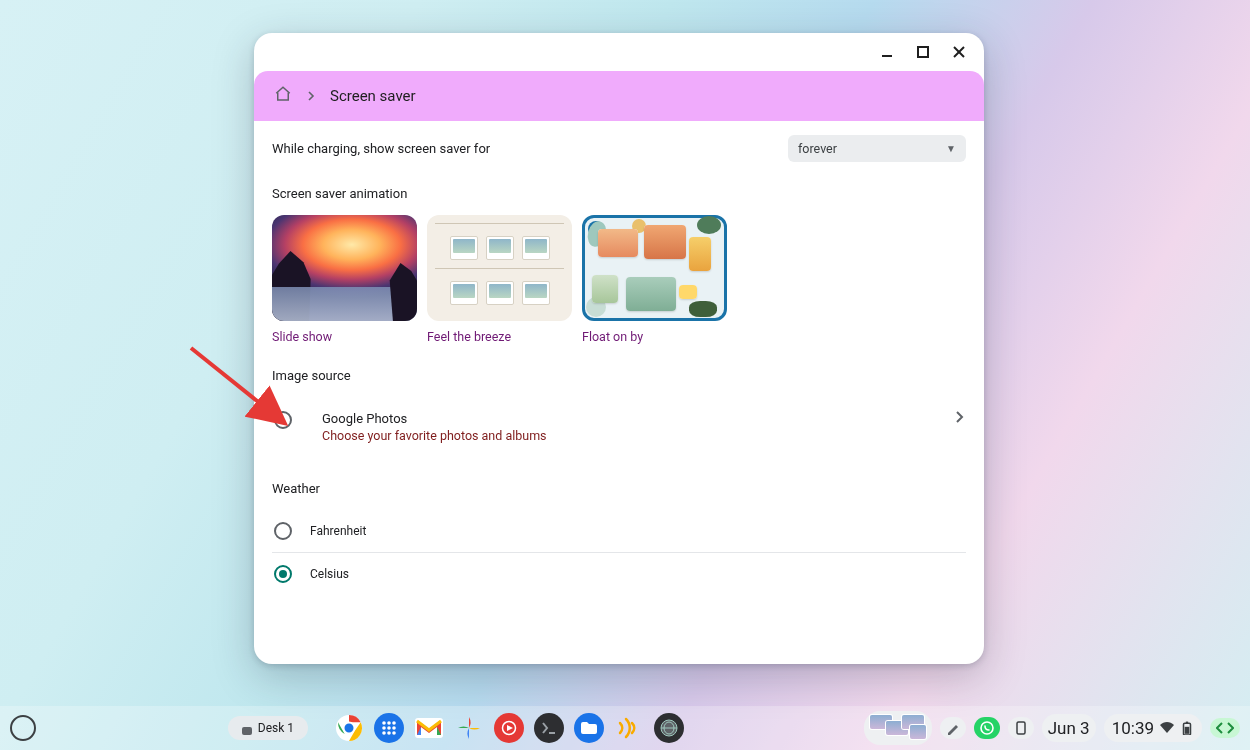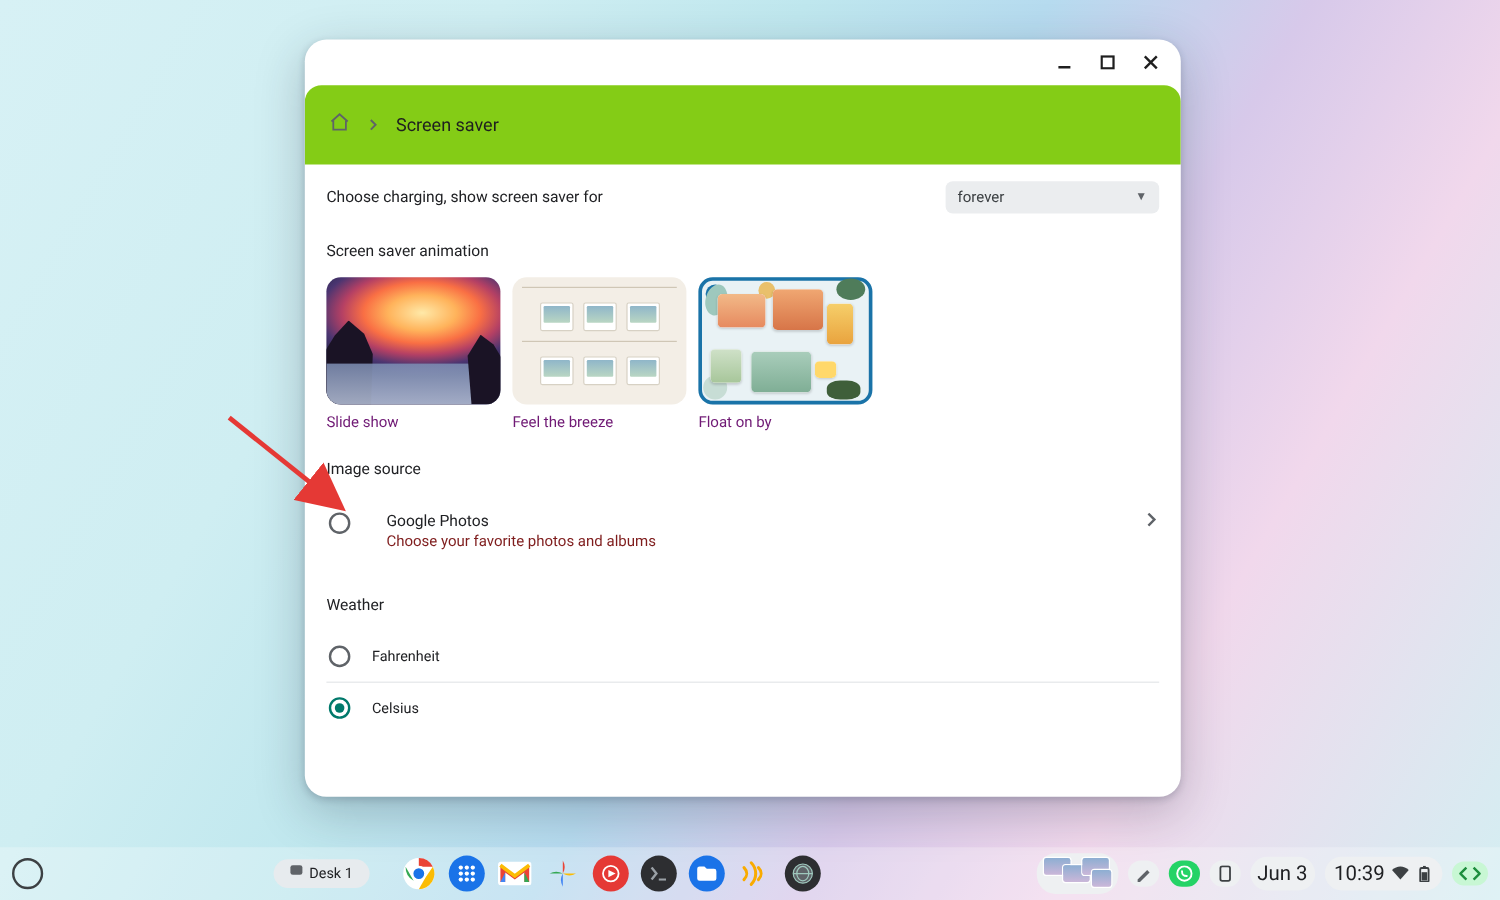--- a/index.html
+++ b/index.html
@@ -15,21 +15,21 @@
     background:#fff; border-radius:18px;
     box-shadow:0 12px 40px rgba(30,40,60,.25), 0 2px 6px rgba(30,40,60,.18);
     overflow:hidden; display:flex; flex-direction:column;
   }
   .titlebar {
     height:38px; display:flex; justify-content:flex-end; align-items:center;
     gap:18px; padding-right:16px;
   }
   .titlebar .ctrl { width:18px; height:18px; color:#1f1f1f; cursor:pointer; display:flex; align-items:center; justify-content:center; }
   .header {
-    background:#84cc16; height:66px; display:flex; align-items:center; padding:0 20px;
+    background:#f0abfc; height:50px; display:flex; align-items:center; padding:0 20px;
     gap:14px; font-size:15px; color:#1f1f1f; border-radius: 14px 14px 0 0;
   }
   .header .homeicon, .header .chevsml { color:#5f6368; }
   .content { flex:1; overflow:auto; padding:14px 18px 20px 18px; color:#202124; }
   .row1 { display:flex; justify-content:space-between; align-items:center; font-size:13px; }
   .select {
     background:#ebedef; border-radius:6px; padding:6px 10px; min-width:178px;
     font-size:12.5px; color:#3c4043; display:flex; justify-content:space-between; align-items:center;
     cursor:pointer;
   }
@@ -115,21 +115,21 @@
     display:flex; align-items:center; padding:0 10px; gap:8px;
     background:rgba(255,255,255,.25);
   }
   .launcher {
     width:26px; height:26px; border:2px solid #3c4043; border-radius:50%;
     margin-right:12px; cursor:pointer;
   }
   .spacer { flex:1; }
   .deskpill {
     background:#e7ebee; color:#202124; font-size:12px; padding:5px 14px; border-radius:16px;
-    display:flex; align-items:flex-start; margin-right:18px; cursor:pointer;
+    display:flex; align-items:flex-end; margin-right:18px; cursor:pointer;
   }
   .deskpill::before{ content:""; width:10px; height:8px; margin-right:6px; background:#5f6368; border-radius:2px; }
   .appicons { display:flex; gap:10px; align-items:center; }
   .app { width:30px; height:30px; border-radius:50%; display:flex; align-items:center; justify-content:center; cursor:pointer; }
   .bg-dark{ background:#2d2e31; }
   .tray {
     margin-left:auto; display:flex; align-items:center; gap:8px;
   }
   .traybox { background:#eef0f2; border-radius:16px; padding:4px 8px; display:flex; align-items:center; gap:6px; cursor:pointer; }
   .traybox.simple { padding:4px 6px; }
@@ -172,21 +172,21 @@
     <span class="chevsml">
       <svg width="10" height="10" viewBox="0 0 10 10">
           <path d="M3 1l4 4-4 4" fill="none" stroke="#5f6368" stroke-width="1.6"></path>
         </svg>
     </span>
     <span>Screen saver</span>
   </div>
 
   <div class="content">
     <div class="row1">
-      <span>Choose charging, show screen saver for</span>
+      <span>While charging, show screen saver for</span>
       <div class="select">
         <span>forever</span>
         <span class="tri">▼</span>
       </div>
     </div>
 
     <div class="sectionlabel">Screen saver animation</div>
 
     <div class="anims">
       <div class="animcard">

